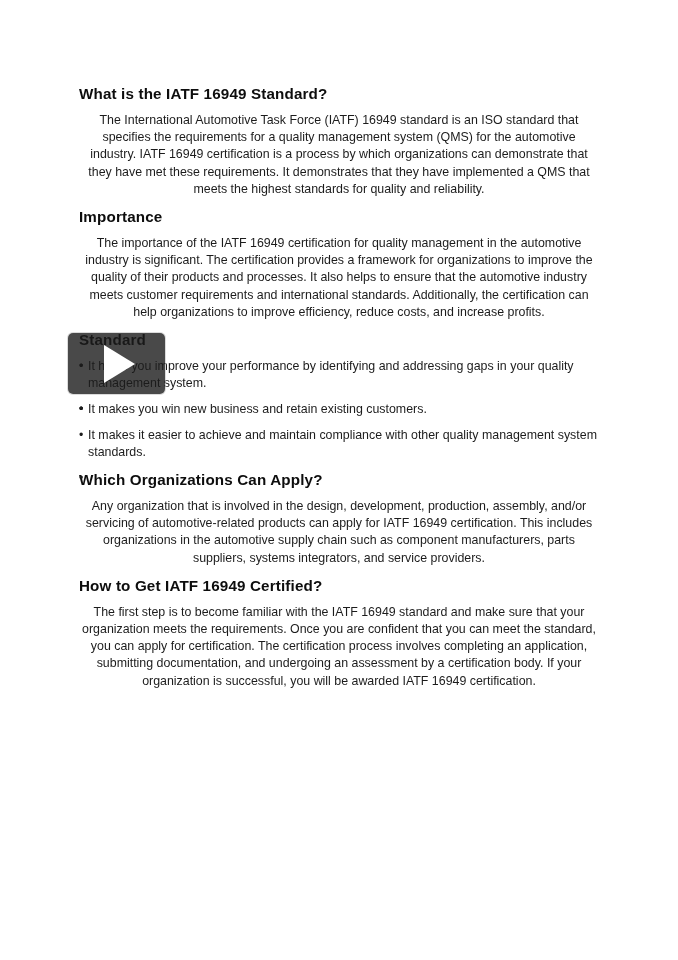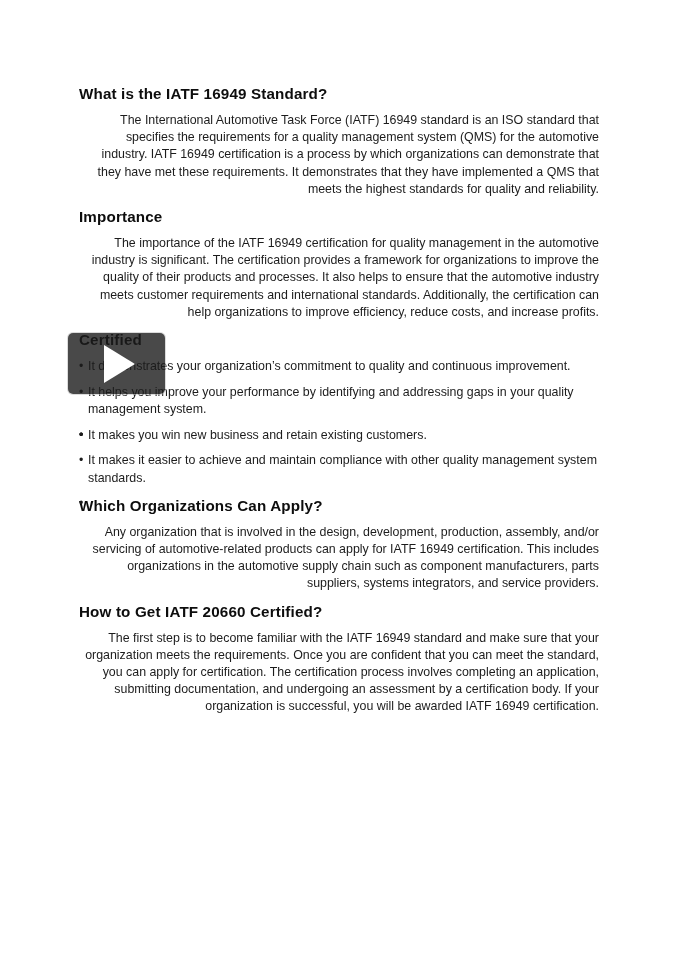--- a/index.html
+++ b/index.html
@@ -43,21 +43,21 @@
   .section + .section {
     margin-top: 9px;
   }
 
   p.body-text {
     font-family: "Liberation Sans", sans-serif;
     font-size: 12.4px;
     line-height: 17.2px;
     color: #1c1c1c;
     margin: 0;
-    text-align: right;
+    text-align: center;
   }
 
   ul.bullet-list {
     list-style: none;
     margin: 0;
     padding: 0;
   }
 
   ul.bullet-list li {
     font-family: "Liberation Sans", sans-serif;
@@ -118,25 +118,24 @@
       <h2 class="section-heading">What is the IATF 16949 Standard?</h2>
       <p class="body-text">The International Automotive Task Force (IATF) 16949 standard is an ISO standard that specifies the requirements for a quality management system (QMS) for the automotive industry. IATF 16949 certification is a process by which organizations can demonstrate that they have met these requirements. It demonstrates that they have implemented a QMS that meets the highest standards for quality and reliability.</p>
     </div>
 
     <div class="section">
       <h2 class="section-heading">Importance</h2>
       <p class="body-text">The importance of the IATF 16949 certification for quality management in the automotive industry is significant. The certification provides a framework for organizations to improve the quality of their products and processes. It also helps to ensure that the automotive industry meets customer requirements and international standards. Additionally, the certification can help organizations to improve efficiency, reduce costs, and increase profits.</p>
     </div>
 
     <div class="section">
-      <h2 class="section-heading">Certified</h2>
+      <h2 class="section-heading">Standard</h2>
       <ul class="bullet-list">
         <li>
           <span class="bullet-mark">•</span>
-          <span>It demonstrates your organization’s commitment to quality and continuous improvement.</span>
         </li>
         <li>
           <span class="bullet-mark">•</span>
           <span>It helps you improve your performance by identifying and addressing gaps in your quality management system.</span>
         </li>
         <li>
           <span class="bullet-mark">•</span>
         </li>
         <li>
           <span class="bullet-mark">•</span>
@@ -154,21 +153,21 @@
         </li>
       </ul>
     </div>
 
     <div class="section">
       <h2 class="section-heading">Which Organizations Can Apply?</h2>
       <p class="body-text">Any organization that is involved in the design, development, production, assembly, and/or servicing of automotive-related products can apply for IATF 16949 certification. This includes organizations in the automotive supply chain such as component manufacturers, parts suppliers, systems integrators, and service providers.</p>
     </div>
 
     <div class="section">
-      <h2 class="section-heading">How to Get IATF 20660 Certified?</h2>
+      <h2 class="section-heading">How to Get IATF 16949 Certified?</h2>
       <p class="body-text">The first step is to become familiar with the IATF 16949 standard and make sure that your organization meets the requirements. Once you are confident that you can meet the standard, you can apply for certification. The certification process involves completing an application, submitting documentation, and undergoing an assessment by a certification body. If your organization is successful, you will be awarded IATF 16949 certification.</p>
     </div>
 
   </div>
 
   <div class="video-overlay">
     <span class="play-triangle"></span>
   </div>
 
 </div>

